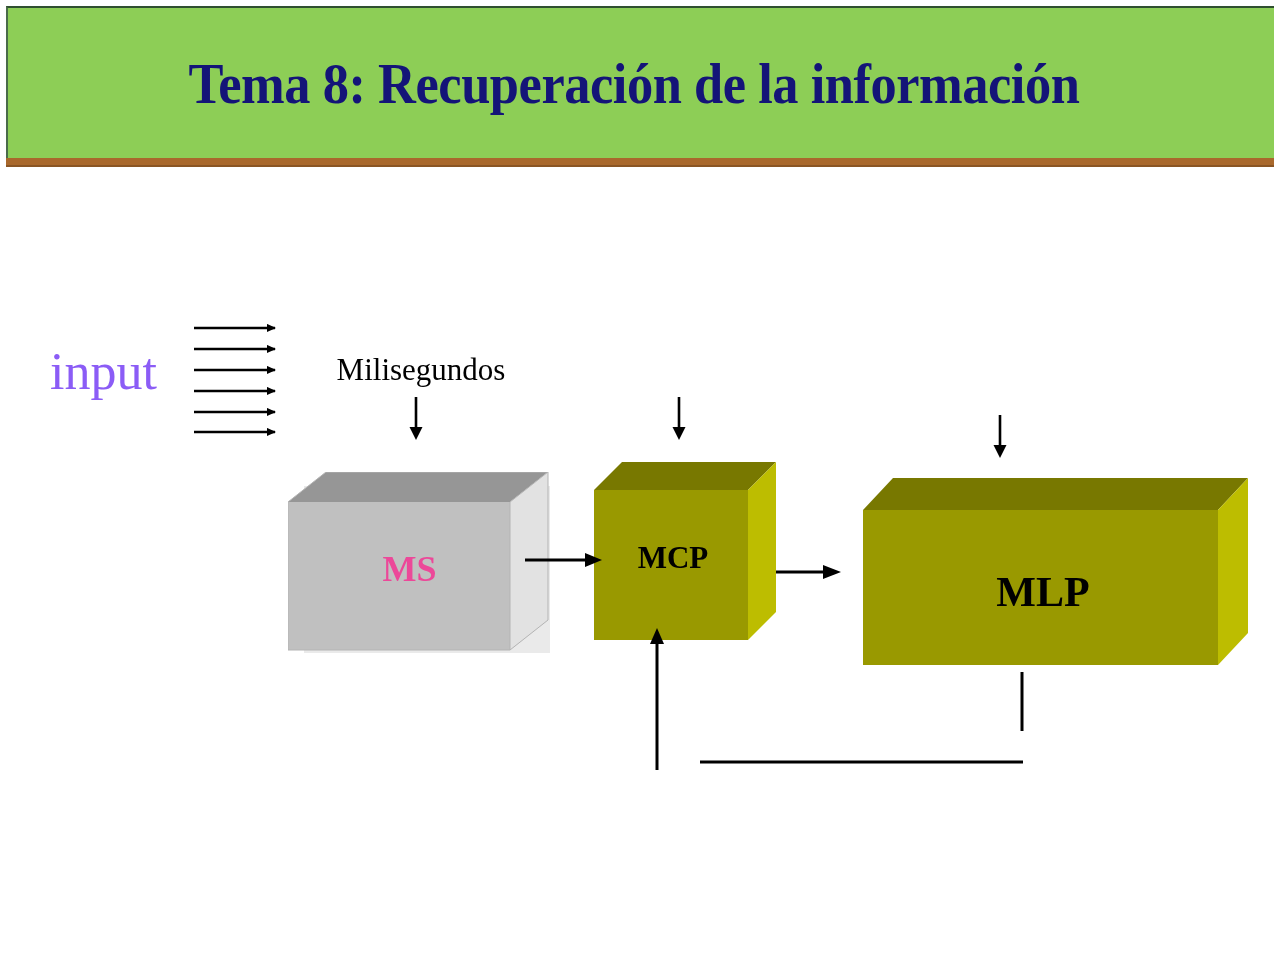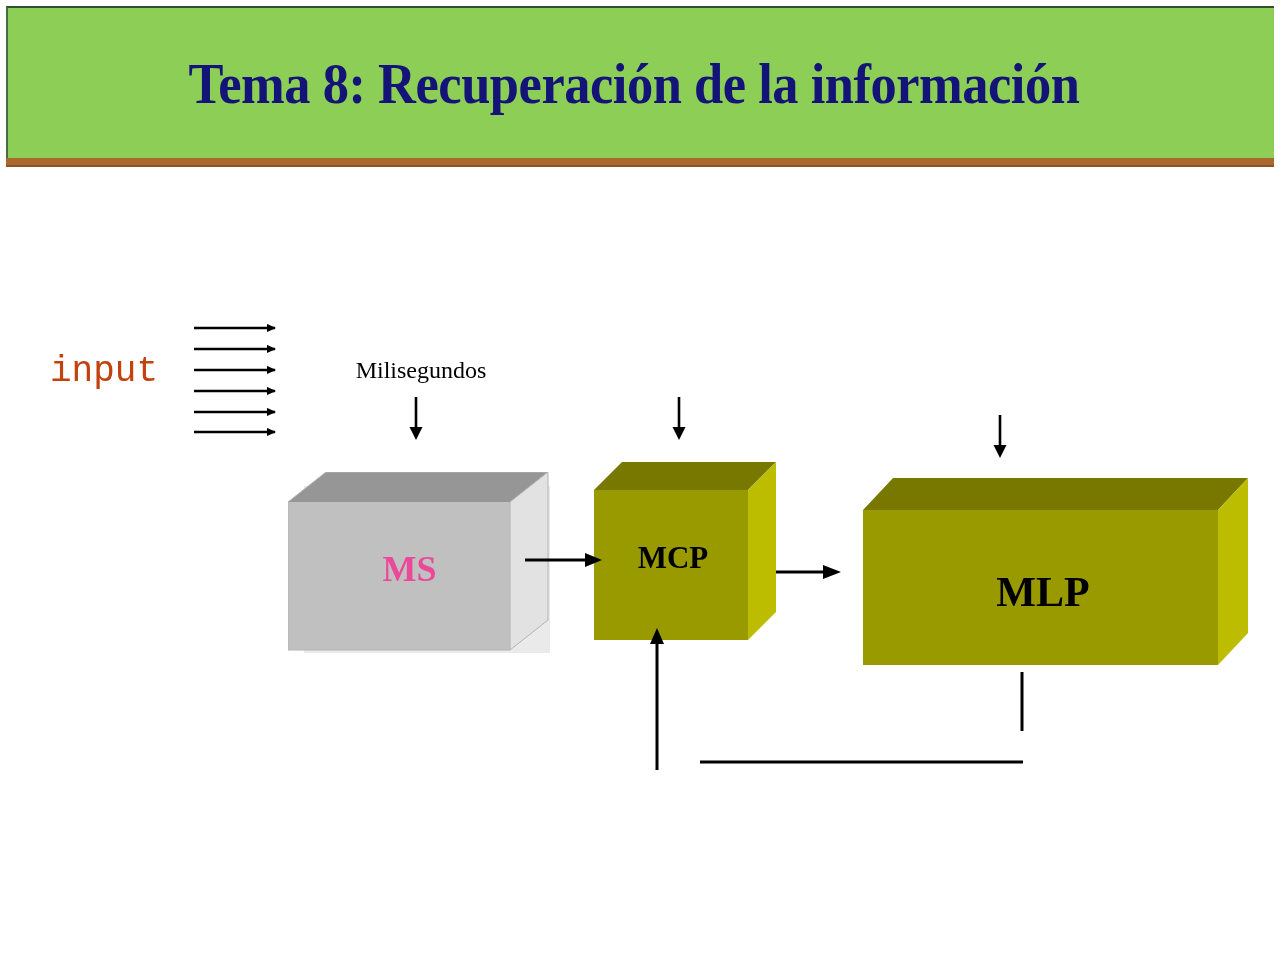--- a/index.html
+++ b/index.html
@@ -64,39 +64,39 @@
     white-space: nowrap;
   }
 
   
   .abs { position: absolute; }
 
   
   #input-label {
     left: 50px;
     top: 343px;
-    font-family: Liberation Mono, monospace;
-    font-size: 36px;
+    font-family: Liberation Serif, serif;
+    font-size: 52px;
     line-height: 58px;
-    color: #c2410c;
+    color: #8b5cf6;
     white-space: nowrap;
   }
 
   
   #input-arrows {
     left: 193px;
     top: 318px;
     width: 95px;
     height: 122px;
   }
 
   
   .stage-label {
     font-family: "Liberation Serif", serif;
-    font-size: 24px;
+    font-size: 31px;
     line-height: 34px;
     color: #000000;
     white-space: nowrap;
     text-align: center;
   }
   #label-ms   { left: 316px; top: 353px; width: 210px; }
   #label-mcp  { left: 600px; top: 353px; width: 178px; }
   #label-mlp  { left: 868px; top: 353px; width: 262px; }
 
   

